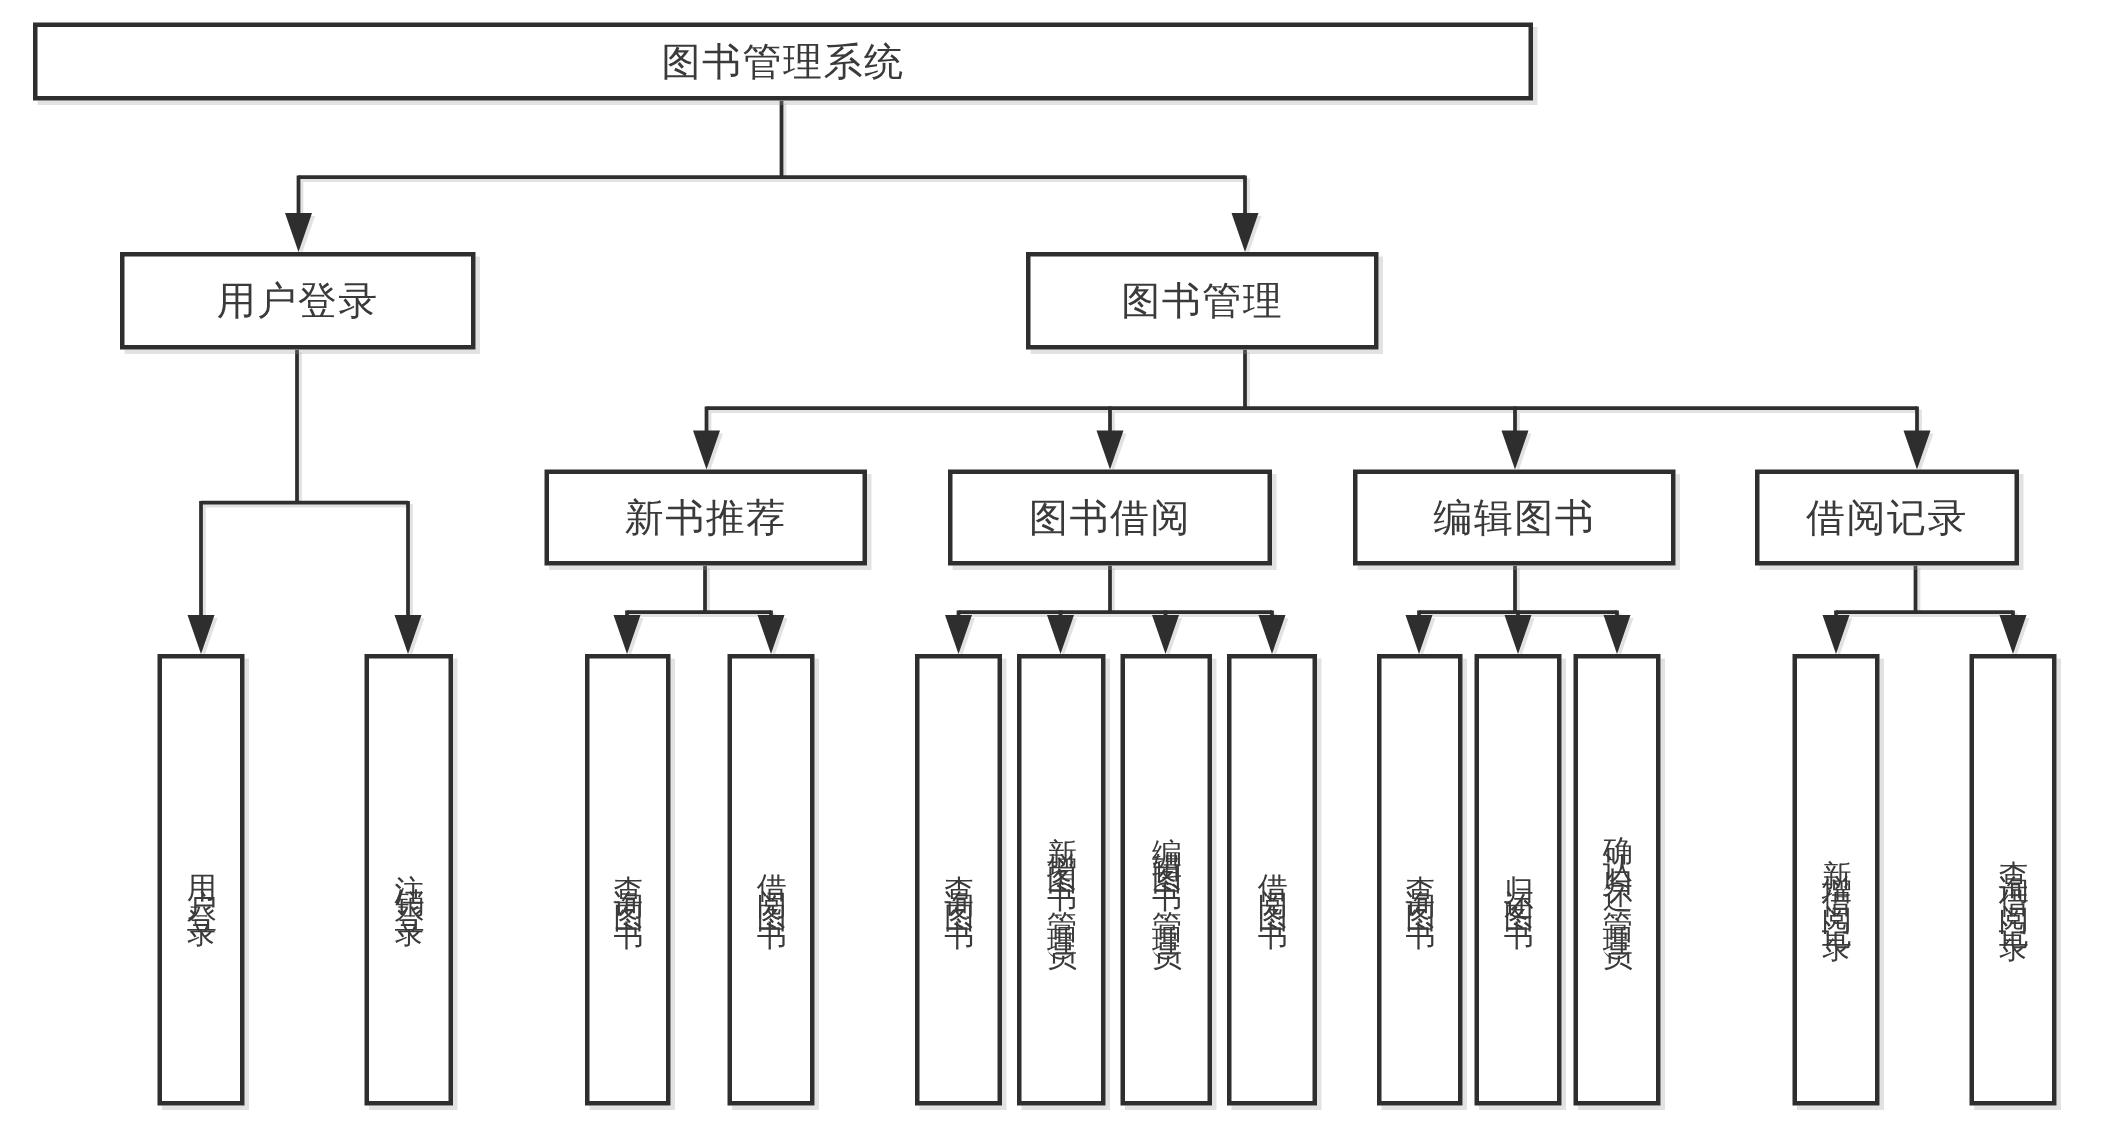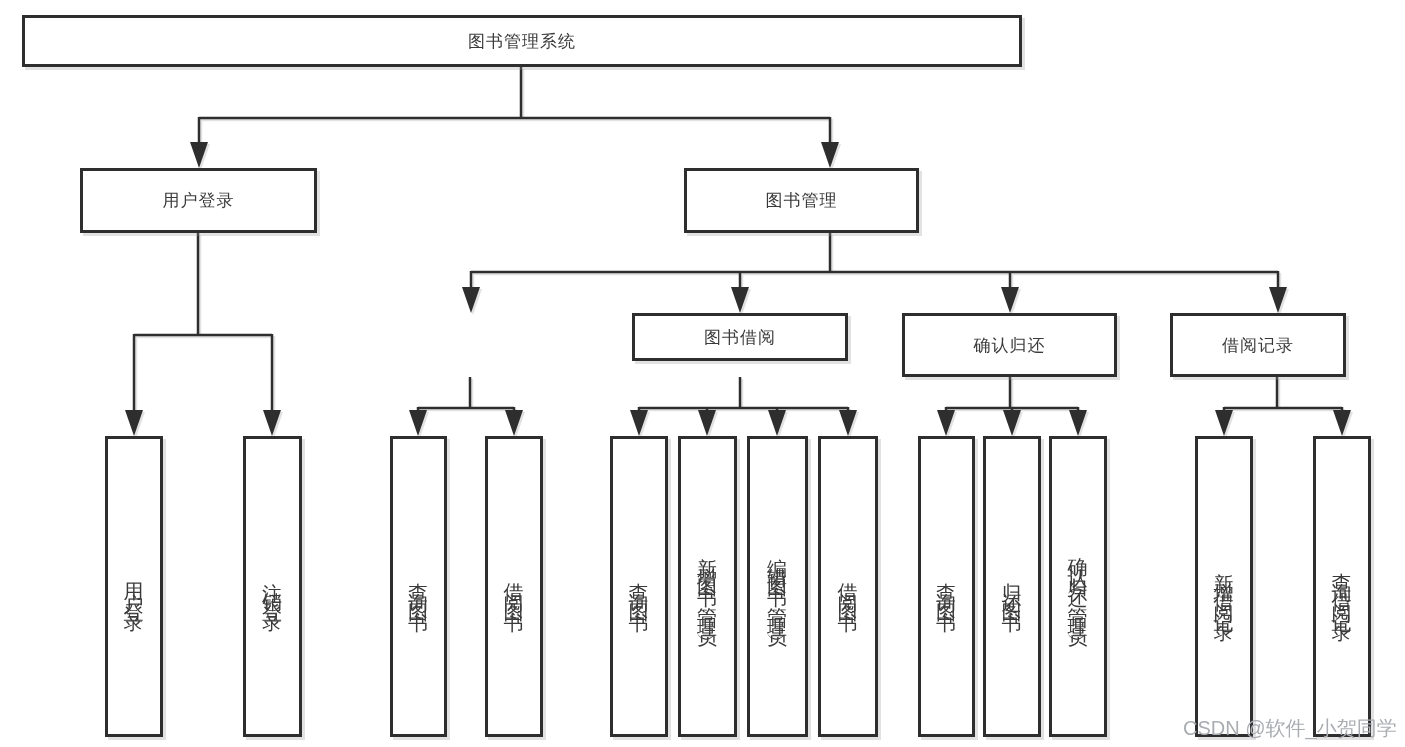--- a/index.html
+++ b/index.html
@@ -24,21 +24,21 @@
   .node{
     position:absolute;
     box-sizing:border-box;
     border:3px solid var(--c-line);
     background:#ffffff;
     display:flex;align-items:center;justify-content:center;
     color:var(--c-text);
     box-shadow:3px 3px 0 rgba(150,150,150,.28);
   }
   .node .hlabel{
-    font-size:17px;
+    font-size:26px;
     letter-spacing:1px;
     white-space:nowrap;
   }
   .leaf .vlabel{
     writing-mode:vertical-rl;
     text-orientation:mixed;
     font-size:20px;
     letter-spacing:10px;
     line-height:1;
     white-space:nowrap;
@@ -126,25 +126,28 @@
     <span class="hlabel">图书管理系统</span>
   </div>
 
   <div class="node" style="left:80px;top:168px;width:237px;height:65px;">
     <span class="hlabel">用户登录</span>
   </div>
   <div class="node" style="left:684px;top:168px;width:235px;height:65px;">
     <span class="hlabel">图书管理</span>
   </div>
 
-  <div class="node" style="left:632px;top:313px;width:216px;height:48px;">
+  <div class="node" style="left:363px;top:313px;width:215px;height:64px;">
+    <span class="hlabel">新书推荐</span>
+  </div>
+  <div class="node" style="left:632px;top:313px;width:216px;height:64px;">
     <span class="hlabel">图书借阅</span>
   </div>
   <div class="node" style="left:902px;top:313px;width:215px;height:64px;">
-    <span class="hlabel">确认归还</span>
+    <span class="hlabel">编辑图书</span>
   </div>
   <div class="node" style="left:1170px;top:313px;width:176px;height:64px;">
     <span class="hlabel">借阅记录</span>
   </div>
 
   <div class="node leaf" style="left:105px;top:436px;width:58px;height:301px;">
     <span class="vlabel">用户登录</span>
   </div>
   <div class="node leaf" style="left:243px;top:436px;width:59px;height:301px;">
     <span class="vlabel">注销登录</span>
@@ -180,15 +183,14 @@
     <span class="vlabel">确认归还（管理员）</span>
   </div>
 
   <div class="node leaf" style="left:1195px;top:436px;width:58px;height:301px;">
     <span class="vlabel">新增借阅记录</span>
   </div>
   <div class="node leaf" style="left:1313px;top:436px;width:58px;height:301px;">
     <span class="vlabel">查询借阅记录</span>
   </div>
 
-  <div class="watermark">CSDN @软件_小贺同学</div>
 
 </div>
 
 </body></html>

